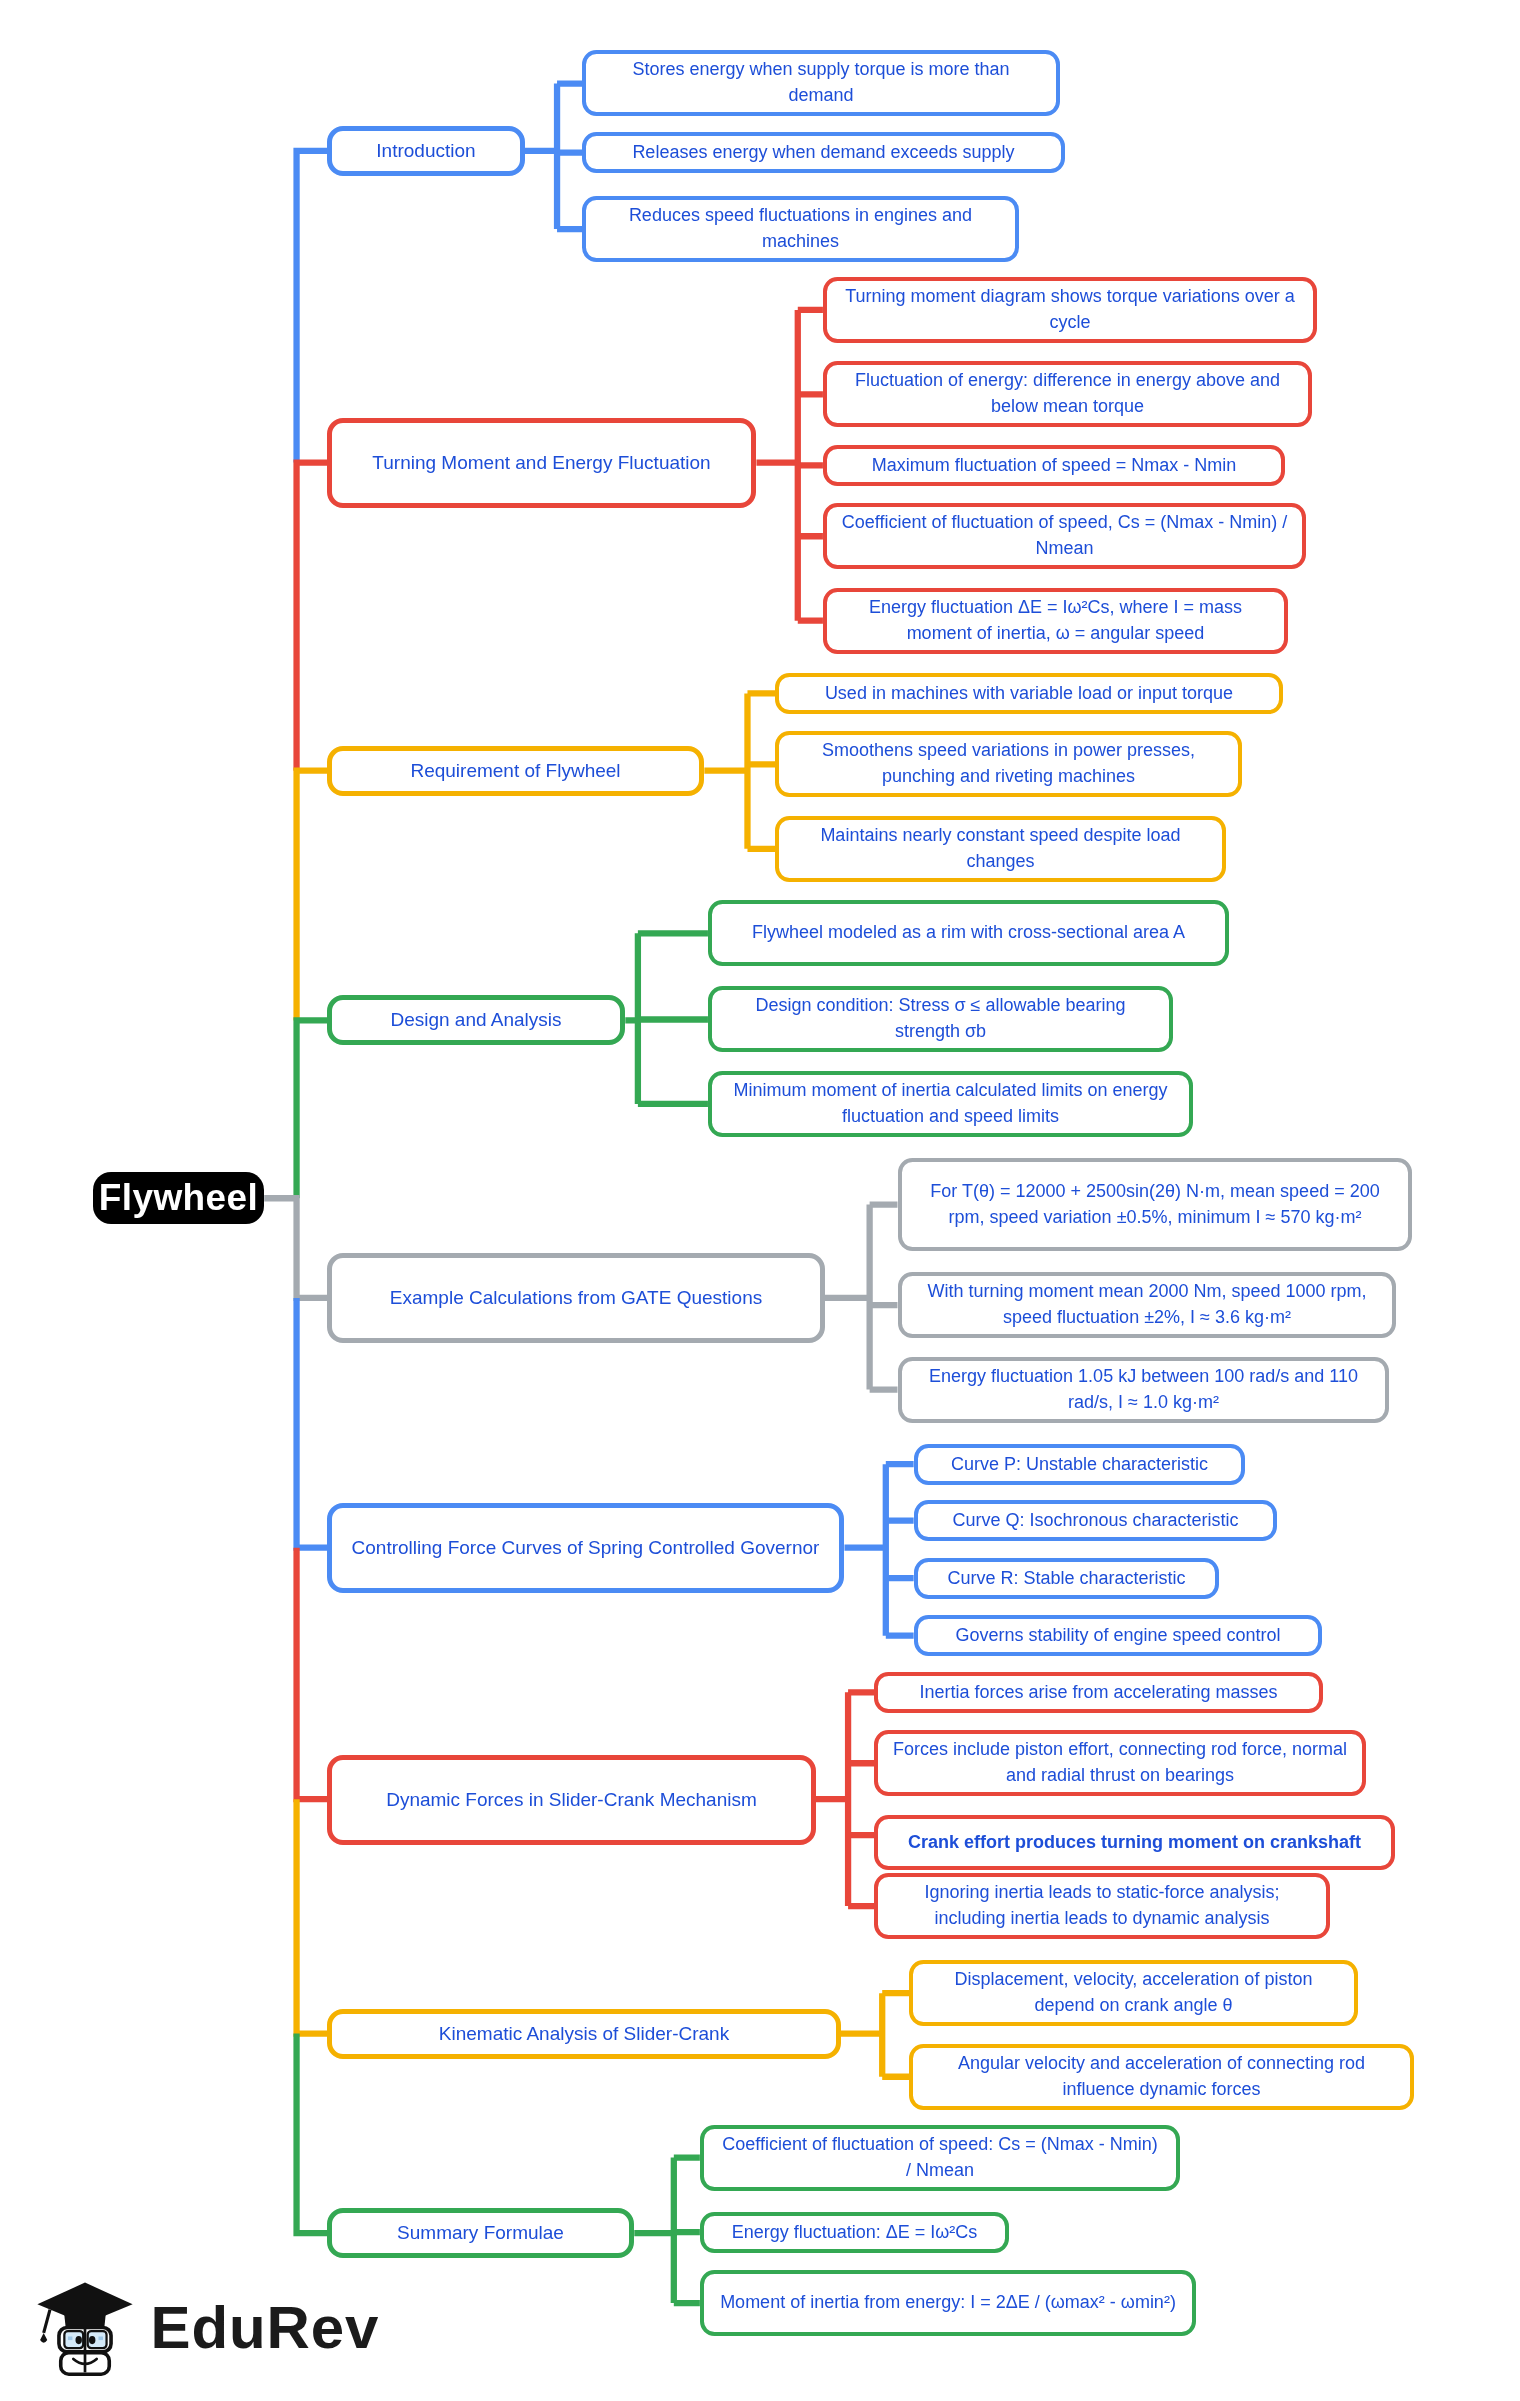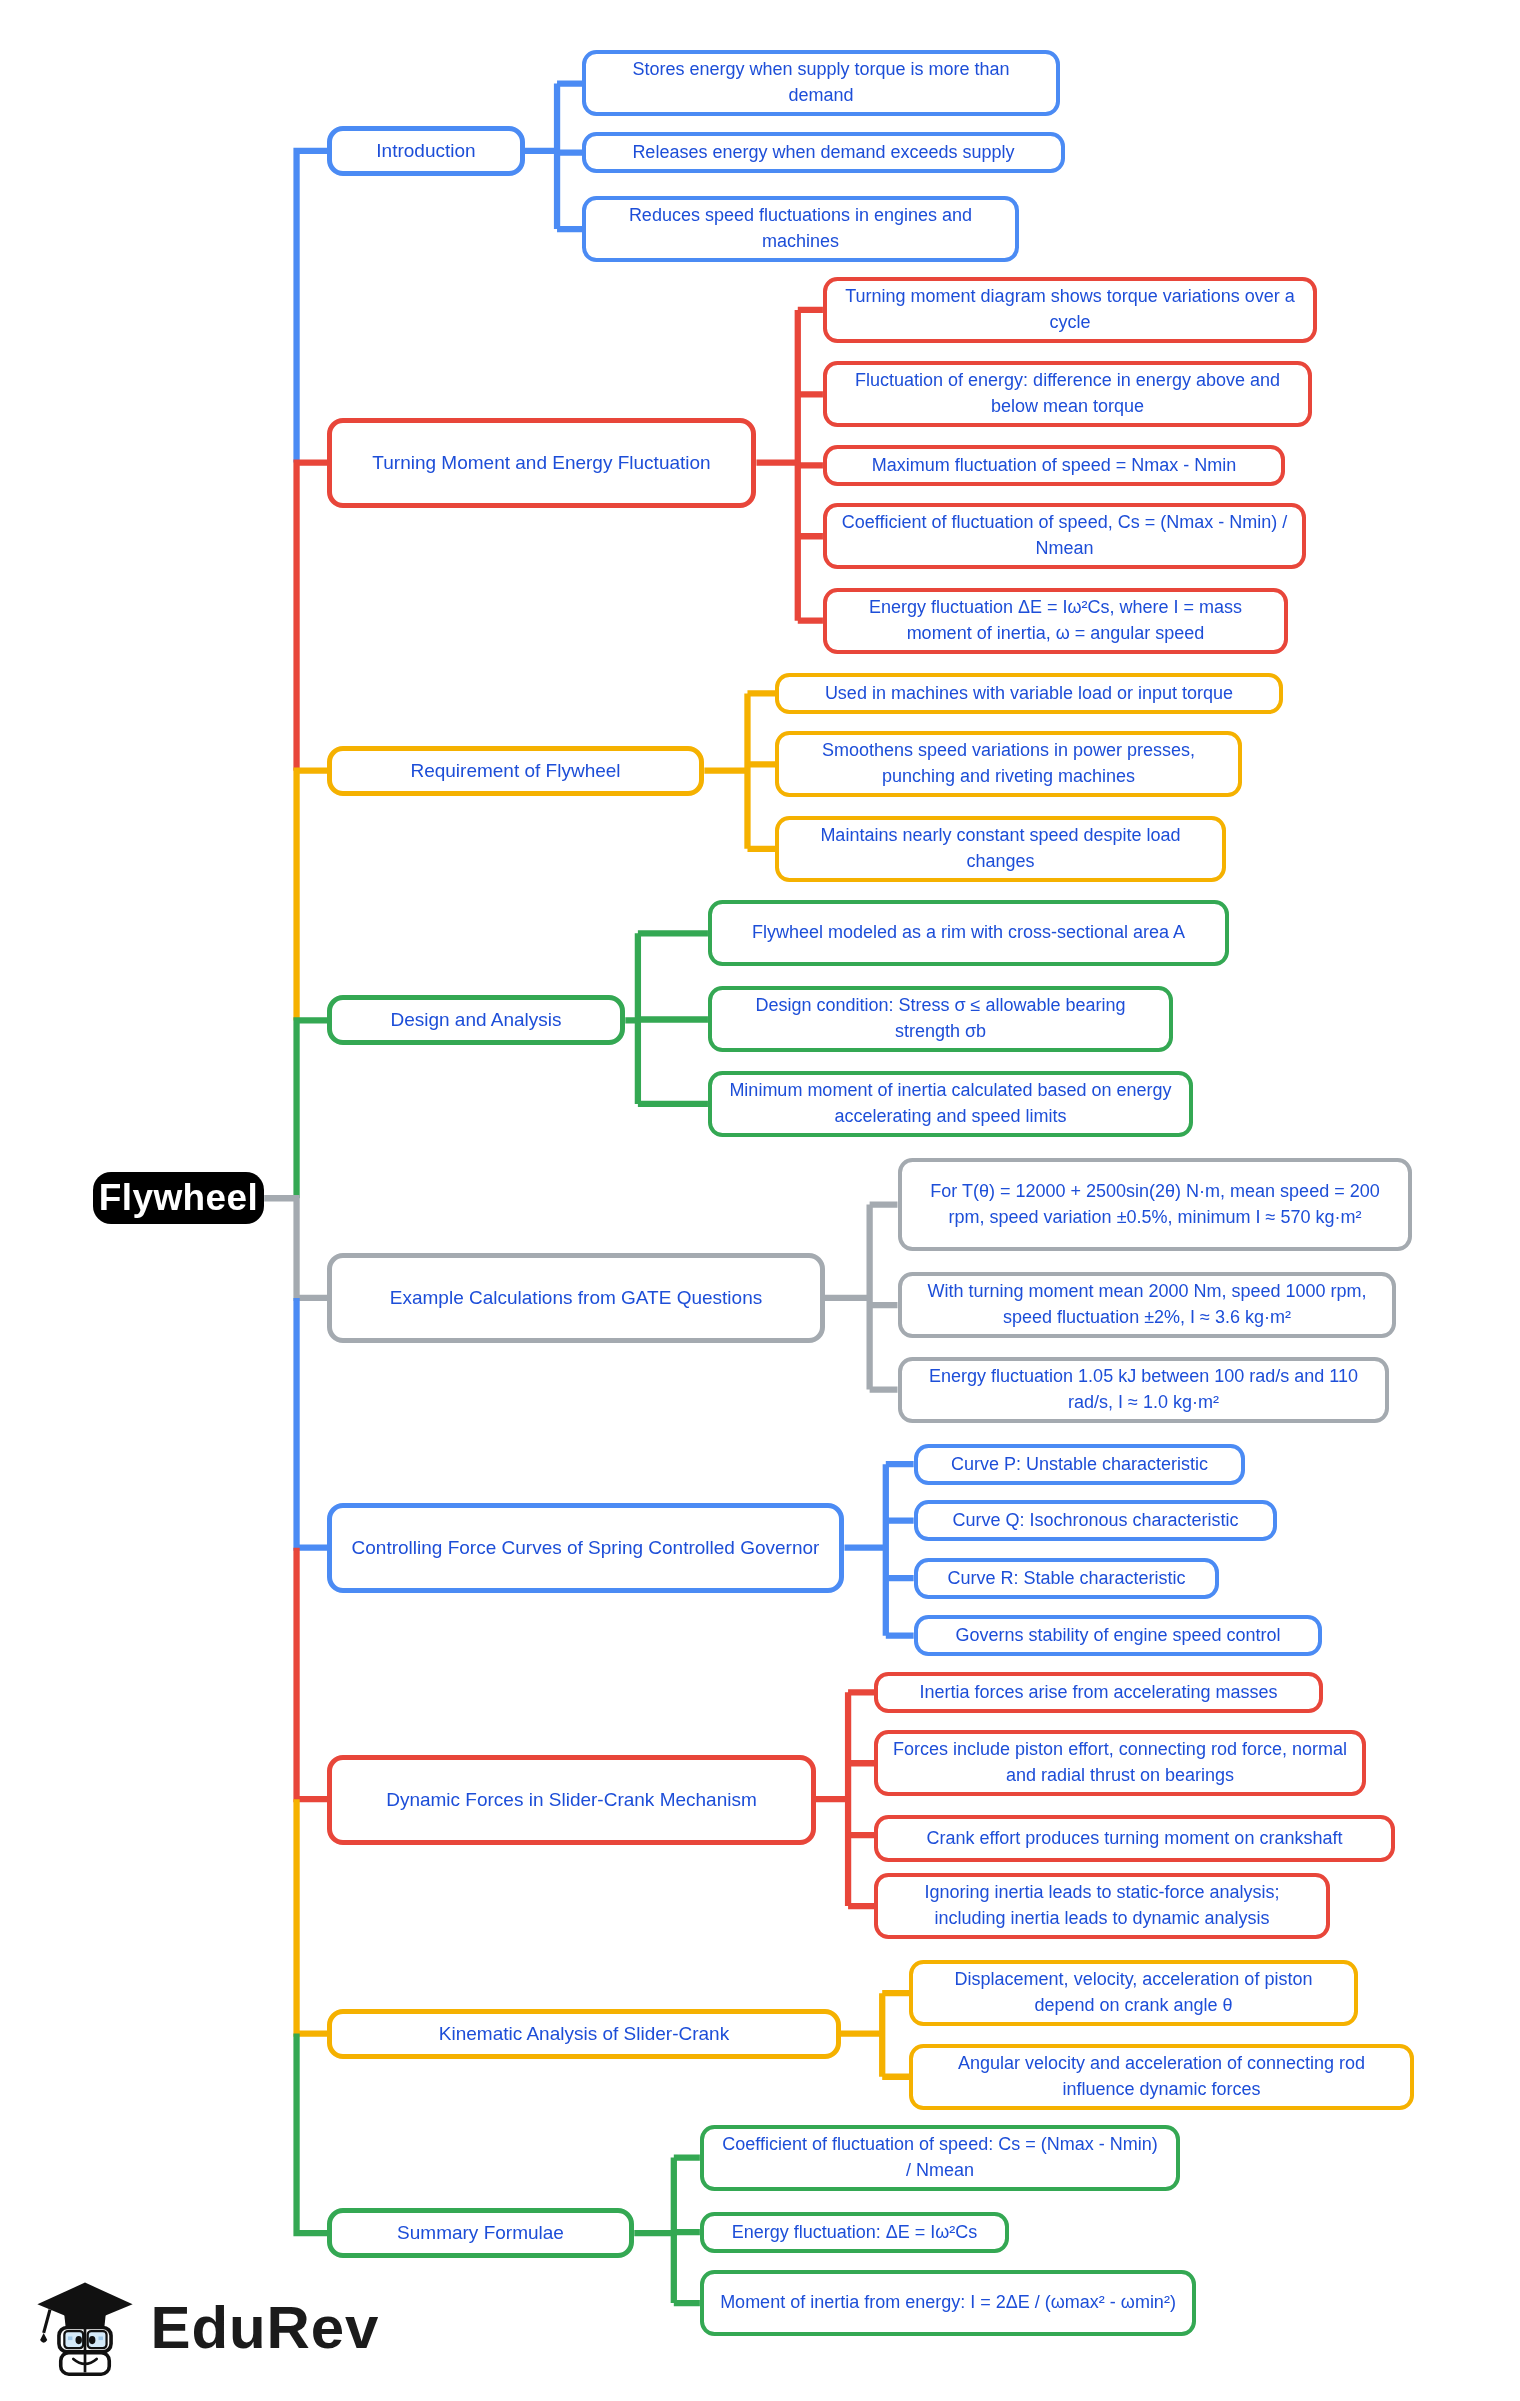--- a/index.html
+++ b/index.html
@@ -67,34 +67,34 @@
 <div class="node child" style="left: 823px; top: 445px; width: 462px; height: 41px; border-color: rgb(232, 70, 58);">Maximum fluctuation of speed = Nmax - Nmin</div>
 <div class="node child" style="left: 823px; top: 503px; width: 483px; height: 66px; border-color: rgb(232, 70, 58);">Coefficient of fluctuation of speed, Cs = (Nmax - Nmin) / Nmean</div>
 <div class="node child" style="left: 823px; top: 588px; width: 465px; height: 66px; border-color: rgb(232, 70, 58);">Energy fluctuation ΔE = Iω²Cs, where I = mass moment of inertia, ω = angular speed</div>
 
 <div class="node child" style="left: 775px; top: 673px; width: 508px; height: 41px; border-color: rgb(245, 177, 0);">Used in machines with variable load or input torque</div>
 <div class="node child" style="left: 775px; top: 731px; width: 467px; height: 66px; border-color: rgb(245, 177, 0);">Smoothens speed variations in power presses, punching and riveting machines</div>
 <div class="node child" style="left: 775px; top: 816px; width: 451px; height: 66px; border-color: rgb(245, 177, 0);">Maintains nearly constant speed despite load changes</div>
 
 <div class="node child" style="left: 708px; top: 900px; width: 521px; height: 66px; border-color: rgb(52, 168, 83);">Flywheel modeled as a rim with cross-sectional area A</div>
 <div class="node child" style="left: 708px; top: 986px; width: 465px; height: 66px; border-color: rgb(52, 168, 83);">Design condition: Stress σ ≤ allowable bearing strength σb</div>
-<div class="node child" style="left: 708px; top: 1071px; width: 485px; height: 66px; border-color: rgb(52, 168, 83);">Minimum moment of inertia calculated based on energy accelerating and speed limits</div>
+<div class="node child" style="left: 708px; top: 1071px; width: 485px; height: 66px; border-color: rgb(52, 168, 83);">Minimum moment of inertia calculated limits on energy fluctuation and speed limits</div>
 
 <div class="node child" style="left: 898px; top: 1158px; width: 514px; height: 93px; border-color: rgb(164, 170, 176);">For T(θ) = 12000 + 2500sin(2θ) N·m, mean speed = 200 rpm, speed variation ±0.5%, minimum I ≈ 570 kg·m²</div>
 <div class="node child" style="left: 898px; top: 1272px; width: 498px; height: 66px; border-color: rgb(164, 170, 176);">With turning moment mean 2000 Nm, speed 1000 rpm, speed fluctuation ±2%, I ≈ 3.6 kg·m²</div>
 <div class="node child" style="left: 898px; top: 1357px; width: 491px; height: 66px; border-color: rgb(164, 170, 176);">Energy fluctuation 1.05 kJ between 100 rad/s and 110 rad/s, I ≈ 1.0 kg·m²</div>
 
 <div class="node child" style="left: 914px; top: 1444px; width: 331px; height: 41px; border-color: rgb(75, 139, 244);">Curve P: Unstable characteristic</div>
 <div class="node child" style="left: 914px; top: 1500px; width: 363px; height: 41px; border-color: rgb(75, 139, 244);">Curve Q: Isochronous characteristic</div>
 <div class="node child" style="left: 914px; top: 1558px; width: 305px; height: 41px; border-color: rgb(75, 139, 244);">Curve R: Stable characteristic</div>
 <div class="node child" style="left: 914px; top: 1615px; width: 408px; height: 41px; border-color: rgb(75, 139, 244);">Governs stability of engine speed control</div>
 
 <div class="node child" style="left: 874px; top: 1672px; width: 449px; height: 41px; border-color: rgb(232, 70, 58);">Inertia forces arise from accelerating masses</div>
 <div class="node child" style="left: 874px; top: 1730px; width: 492px; height: 66px; border-color: rgb(232, 70, 58);">Forces include piston effort, connecting rod force, normal and radial thrust on bearings</div>
-<div class="node child" style="left: 874px; top: 1815px; width: 521px; height: 47px; border-color: rgb(232, 70, 58);">Crank effort produces turning moment on crankshaft</div>
+<div class="node child" style="left: 874px; top: 1815px; width: 521px; height: 55px; border-color: rgb(232, 70, 58); font-weight: bold;">Crank effort produces turning moment on crankshaft</div>
 <div class="node child" style="left: 874px; top: 1873px; width: 456px; height: 66px; border-color: rgb(232, 70, 58);">Ignoring inertia leads to static-force analysis; including inertia leads to dynamic analysis</div>
 
 <div class="node child" style="left: 909px; top: 1960px; width: 449px; height: 66px; border-color: rgb(245, 177, 0);">Displacement, velocity, acceleration of piston depend on crank angle θ</div>
 <div class="node child" style="left: 909px; top: 2044px; width: 505px; height: 66px; border-color: rgb(245, 177, 0);">Angular velocity and acceleration of connecting rod influence dynamic forces</div>
 
 <div class="node child" style="left: 700px; top: 2125px; width: 480px; height: 66px; border-color: rgb(52, 168, 83);">Coefficient of fluctuation of speed: Cs = (Nmax - Nmin) / Nmean</div>
 <div class="node child" style="left: 700px; top: 2212px; width: 309px; height: 41px; border-color: rgb(52, 168, 83);">Energy fluctuation: ΔE = Iω²Cs</div>
 <div class="node child" style="left: 700px; top: 2270px; width: 496px; height: 66px; border-color: rgb(52, 168, 83);">Moment of inertia from energy: I = 2ΔE / (ωmax² - ωmin²)</div>
 
 <div class="logo">

